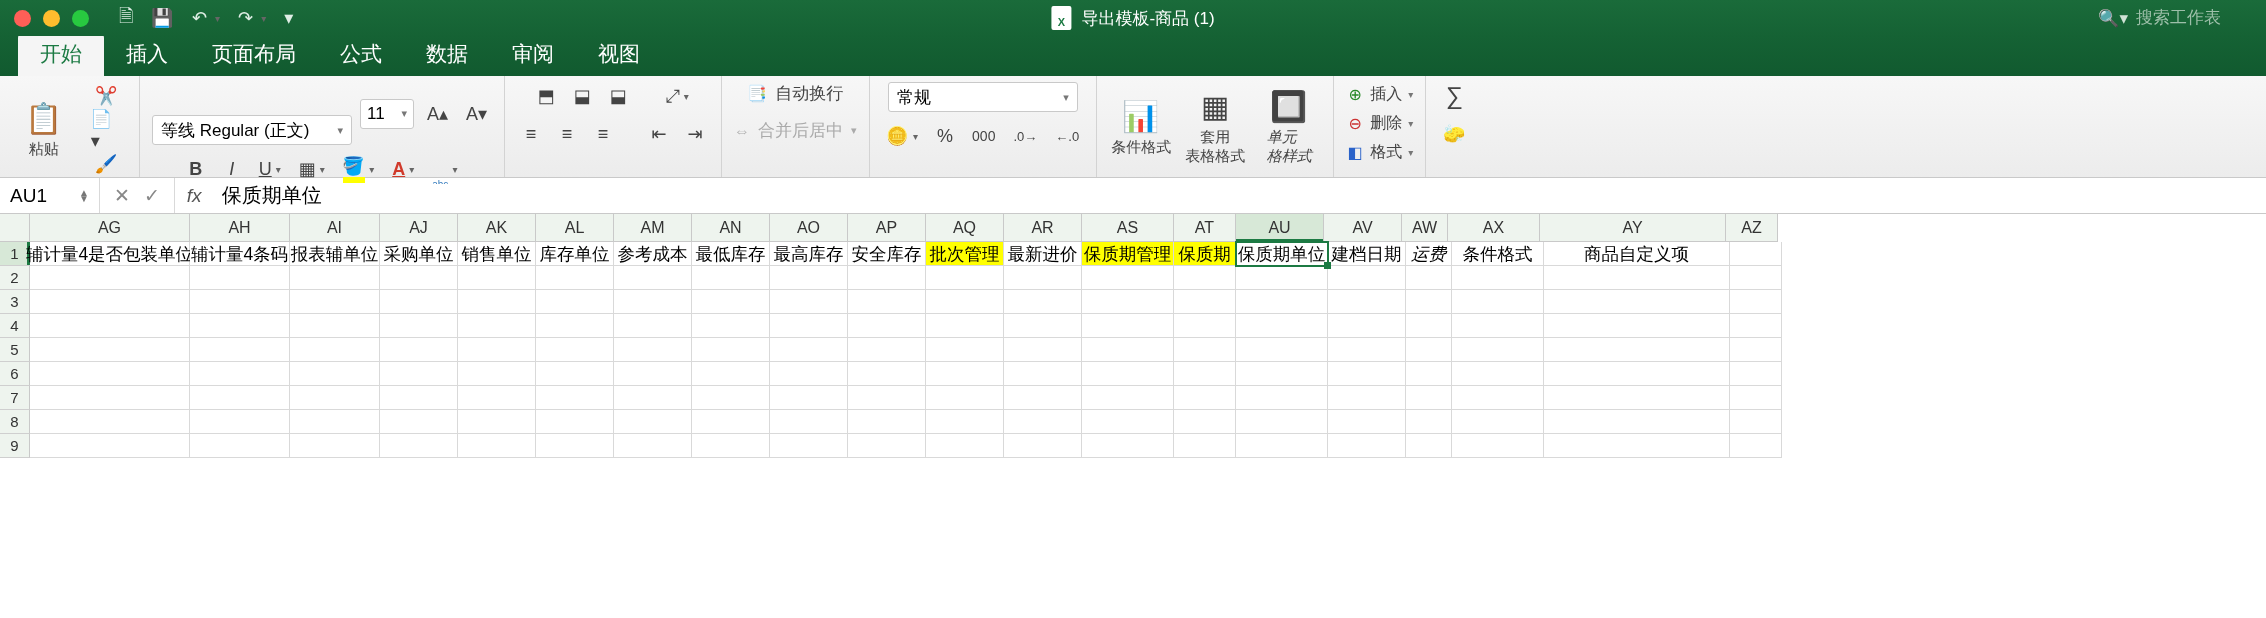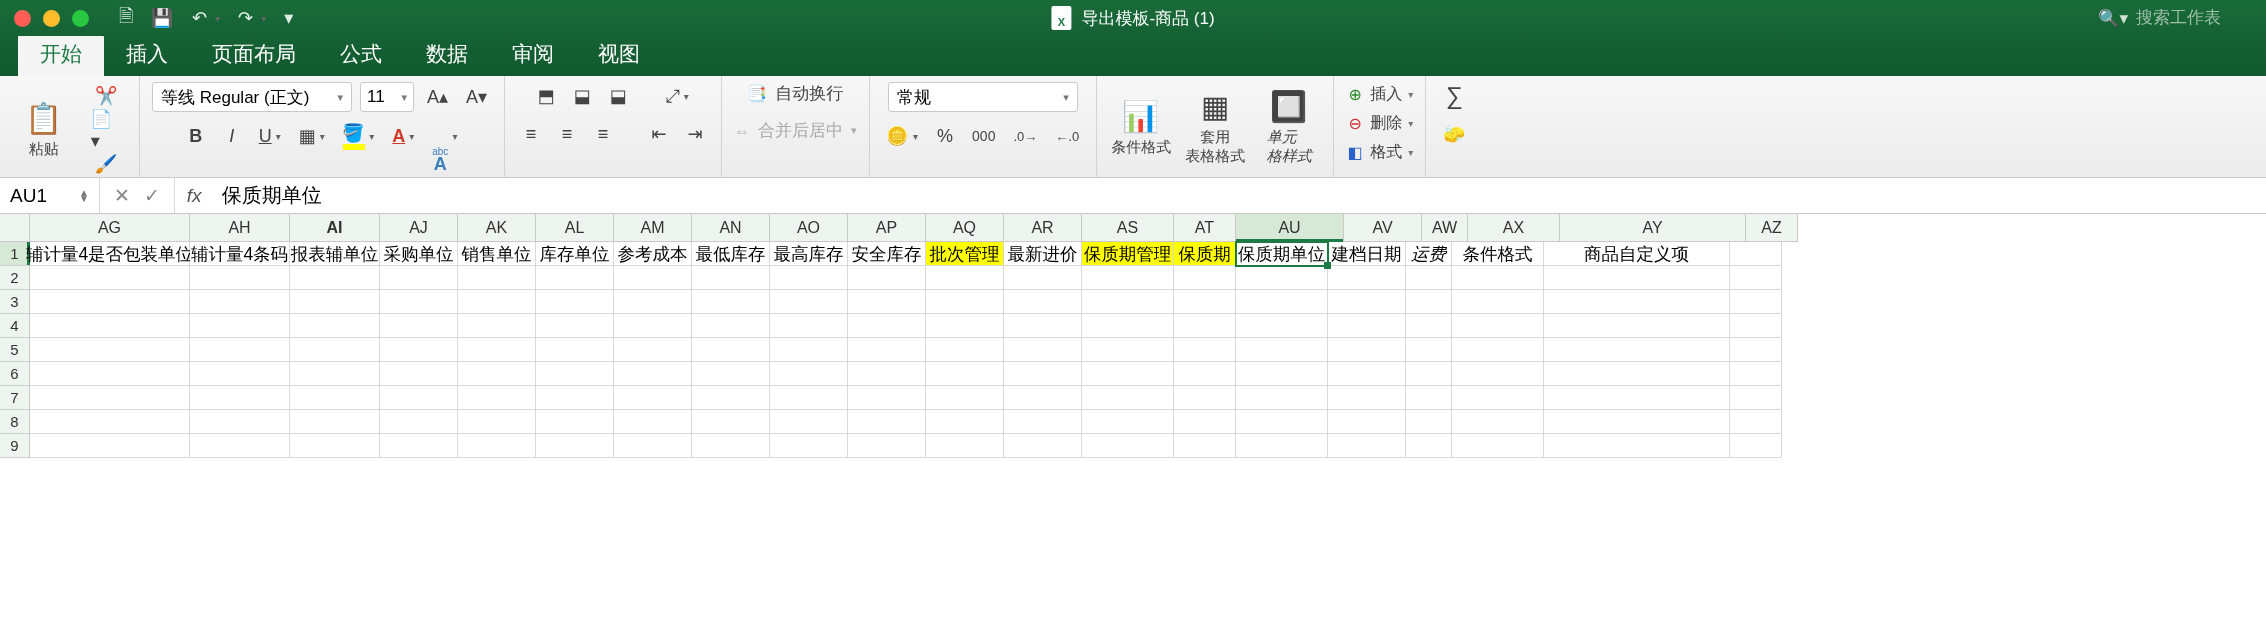--- a/index.html
+++ b/index.html
@@ -25,21 +25,21 @@
   .tab.active { background:#f5f5f5; color:#1c7a43; border-radius:4px 4px 0 0; }
 
   
   .ribbon { height: 102px; background: linear-gradient(#f7f7f7,#ececec); border-bottom:1px solid #c9c9c9; display:flex; align-items:stretch; }
   .group { display:flex; flex-direction:column; justify-content:flex-start; padding:6px 12px 4px; border-right:1px solid #d3d3d3; }
   .group .body { display:flex; align-items:center; gap:10px; flex:1;}
   .btn { display:flex; align-items:center; justify-content:center; min-width:28px; height:28px; border:1px solid transparent; color:#444; font-size:18px; padding:0 4px; cursor:pointer;}
   .drop::after { content:"▾"; font-size:10px; color:#666; margin-left:4px;}
   .bigbtn { display:flex; flex-direction:column; align-items:center; justify-content:center; width:64px; gap:4px; font-size:15px; color:#444;}
   .bigbtn .ic { font-size:30px;}
-  .fontname { width:200px; height:30px; border:1px solid #c9c9c9; background:#fff; border-radius:3px; display:flex; align-items:center; padding:0 8px; font-size:17px; justify-content:space-between;}
+  .fontname { width:200px; height:30px; border:1px solid #c9c9c9; background:#fff; border-radius:3px; display:flex; align-items:center; padding:0 8px; font-size:17px; justify-content:space-between;margin-top:33px;}
   .fontsize { width:54px; height:30px; border:1px solid #c9c9c9; background:#fff; border-radius:3px; display:flex; align-items:center; padding:0 6px; font-size:17px; justify-content:space-between;}
   .numfmt { width:190px; height:30px; border:1px solid #c9c9c9; background:#fff; border-radius:3px; display:flex; align-items:center; padding:0 8px; font-size:17px; justify-content:space-between;}
   .row { display:flex; gap:8px; align-items:center;}
   .col { display:flex; flex-direction:column; gap:6px;}
   .underline-a{ color:#d03a2b; text-decoration:underline; font-weight:bold;}
   .fill-sw{ width:22px; height:6px; background:#ffff00; display:inline-block;}
   .pinyin{ display:flex; flex-direction:column; align-items:center; line-height:0.9;margin-top:48px;}
   .pinyin small{font-size:10px; color:#3a7fbf;}
   .pinyin b{color:#3a7fbf; font-size:18px;}
   .cells-col .line{display:flex; align-items:center; gap:6px; font-size:16px; color:#444; padding:2px 0;}
@@ -288,33 +288,33 @@
   <span class="fx-label">fx</span>
   <input class="fx-input" value="保质期单位" style="">
 </div>
 
 <div>
   <div class="grid-wrap">
     <div class="corner"></div>
     <div class="colheads" id="colheads">
         <div class="ch" style="width: 160px;">AG</div>
         <div class="ch" style="width: 100px;">AH</div>
-        <div class="ch" style="width: 90px; font-weight: bold;">AI</div>
+        <div class="ch" style="width: 90px;">AI</div>
         <div class="ch" style="width: 78px;">AJ</div>
         <div class="ch" style="width: 78px;">AK</div>
         <div class="ch" style="width: 78px;">AL</div>
         <div class="ch" style="width: 78px;">AM</div>
         <div class="ch" style="width: 78px;">AN</div>
         <div class="ch" style="width: 78px;">AO</div>
         <div class="ch" style="width: 78px;">AP</div>
         <div class="ch" style="width: 78px;">AQ</div>
         <div class="ch" style="width: 78px;">AR</div>
         <div class="ch" style="width: 92px;">AS</div>
         <div class="ch" style="width: 62px;">AT</div>
-        <div class="ch sel" style="width: 108px;">AU</div>
+        <div class="ch sel" style="width: 88px;">AU</div>
         <div class="ch" style="width: 78px;">AV</div>
         <div class="ch" style="width: 46px;">AW</div>
         <div class="ch" style="width: 92px;">AX</div>
         <div class="ch" style="width: 186px;">AY</div>
         <div class="ch" style="width: 52px;">AZ</div>
       </div>
   </div>
   <div class="grid-wrap">
     <div class="rowheads" id="rowheads">
         <div class="rh sel" style="height: 24px;">1</div>

